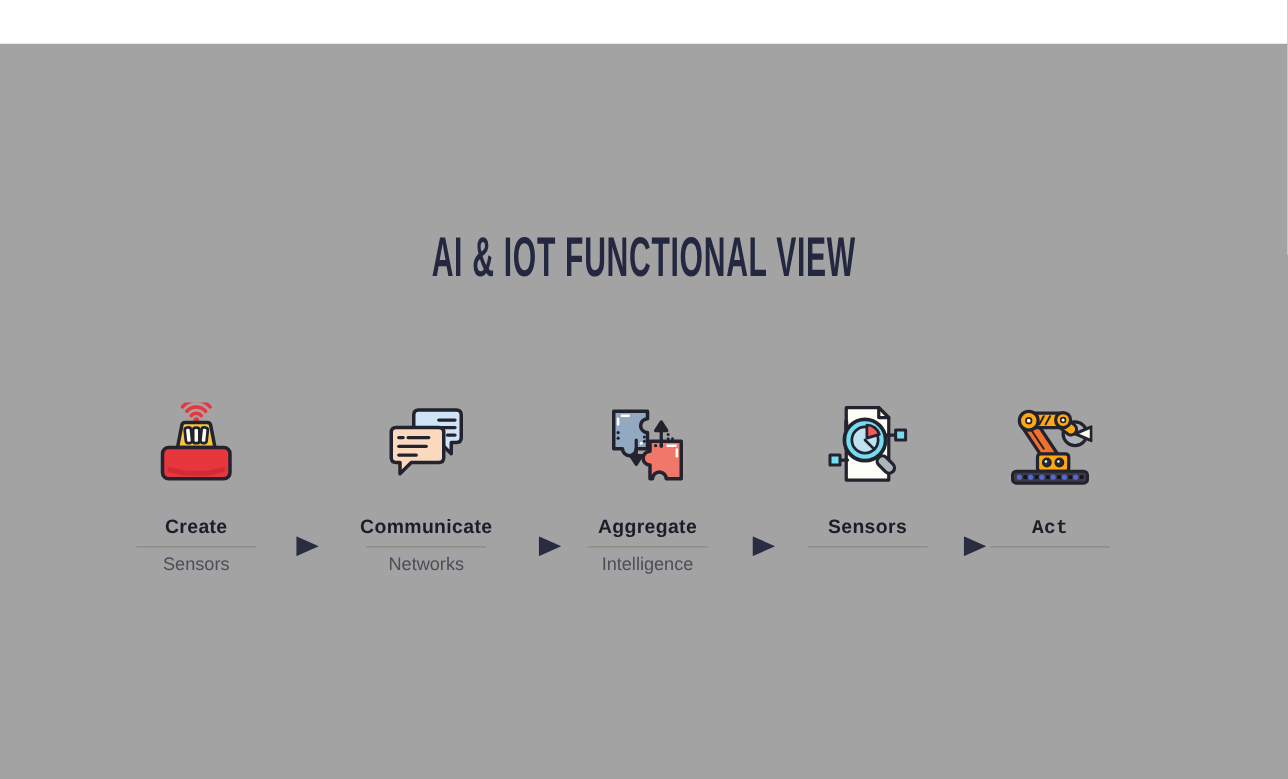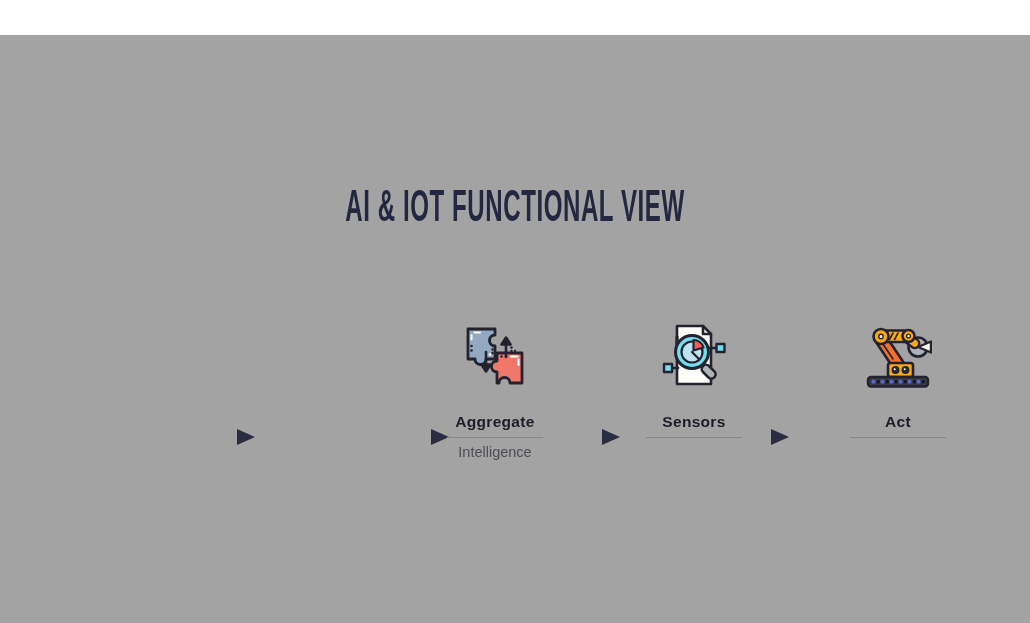--- a/index.html
+++ b/index.html
@@ -46,41 +46,88 @@
   .stage-sublabel{
     margin-top:7px;
     width:120px;
     text-align:center;
     font-size:14.5px;line-height:15.5px;
     color:#4D4E56;
   }
   .flow-arrow{position:absolute;top:394px;width:18px;height:16px;}
   .flow-arrow svg{display:block;}
   
-  .stage-1{left:87px;}  .stage-2{left:271px;} .stage-3{left:425px;}
-  .stage-4{left:624px;} .stage-5{left:828px;}
+  .stage-1{left:87px;}  .stage-2{left:271px;} .stage-3{left:448px;}
+  .stage-4{left:624px;} .stage-5{left:770px;font-family:Liberation Mono, monospace;}
   .arrow-1{left:237px;} .arrow-2{left:431px;}
   .arrow-3{left:602px;} .arrow-4{left:771px;}
 </style>
 </head>
 <body>
 
 <div class="canvas">
 
   <div class="title-wrap">
     <div class="title">AI &amp; IOT FUNCTIONAL VIEW</div>
   </div>
 
+  <div class="stage stage-1">
+    <div class="icon-wrap">
+      <svg viewBox="0 0 68 68">
+        <g stroke-linejoin="round" stroke-linecap="round">
+          <g stroke="#E8363D" stroke-width="2.8" fill="none">
+            <path d="M30,10.5 A5.2,5.2 0 0 1 38,10.5"></path>
+            <path d="M26.5,7 A10,10 0 0 1 41.5,7"></path>
+            <path d="M23,3.5 A14.5,14.5 0 0 1 45,3.5"></path>
+          </g>
+          <circle cx="34" cy="14" r="2.3" fill="#E8363D"></circle>
+          <path d="M25,16 L43,16 Q45,16 45.5,18 L49,36 L19,36 L22.5,18 Q23,16 25,16 Z" fill="#F9C440" stroke="#22232E" stroke-width="2.8"></path>
+          <rect x="25.2" y="20" width="5" height="12.5" rx="2" fill="#FBFBEE" stroke="#22232E" stroke-width="2.2" transform="rotate(-6 27.7 26)"></rect>
+          <rect x="31.5" y="20" width="5" height="12.5" rx="2" fill="#FBFBEE" stroke="#22232E" stroke-width="2.2"></rect>
+          <rect x="37.8" y="20" width="5" height="12.5" rx="2" fill="#FBFBEE" stroke="#22232E" stroke-width="2.2" transform="rotate(6 40.3 26)"></rect>
+          <rect x="7" y="36" width="54" height="25" rx="5" fill="#E8363D" stroke="#22232E" stroke-width="2.8"></rect>
+          <path d="M11,51 C22,56 46,56 57,51 L57,55 C46,60 22,60 11,55 Z" fill="#C92B34" opacity="0.85"></path>
+        </g>
+      </svg>
+    </div>
+    <div class="stage-label">Create</div>
+    <div class="divider"></div>
+    <div class="stage-sublabel">Sensors</div>
+  </div>
 
   <div class="flow-arrow arrow-1">
     <svg width="18" height="16" viewBox="0 0 18 16">
         <polygon points="0,0 18,8 0,16" fill="#2A2D42"></polygon>
       </svg>
   </div>
 
+  <div class="stage stage-2">
+    <div class="icon-wrap">
+      <svg viewBox="0 0 68 68">
+        <g stroke-linejoin="round" stroke-linecap="round">
+          <path d="M28,6 H58 Q62,6 62,10 V28 Q62,32 58,32 H54 V41 L45,32 H28 Q24,32 24,28 V10 Q24,6 28,6 Z" fill="#CFE4F7" stroke="#22232E" stroke-width="2.8"></path>
+          <g stroke="#22232E" stroke-width="2.6" fill="none">
+            <path d="M44,14 H57"></path>
+              <path d="M44,20 H57"></path>
+              <path d="M51,26 H57"></path>
+          </g>
+          <path d="M10,20 H44 Q48,20 48,24 V44 Q48,48 44,48 H22 L13,57 V48 H10 Q6,48 6,44 V24 Q6,20 10,20 Z" fill="#FBD9BE" stroke="#22232E" stroke-width="2.8"></path>
+          <g stroke="#22232E" stroke-width="2.6" fill="none">
+            <path d="M12,28 H15.5"></path>
+              <path d="M19.5,28 H36"></path>
+            <path d="M12,35 H34"></path>
+              <path d="M12,42 H26"></path>
+          </g>
+        </g>
+      </svg>
+    </div>
+    <div class="stage-label">Communicate</div>
+    <div class="divider"></div>
+    <div class="stage-sublabel">Networks</div>
+  </div>
 
   <div class="flow-arrow arrow-2">
     <svg width="18" height="16" viewBox="0 0 18 16">
         <polygon points="0,0 18,8 0,16" fill="#2A2D42"></polygon>
       </svg>
   </div>
 
   <div class="stage stage-3">
     <div class="icon-wrap">
       <svg viewBox="0 0 68 68">

